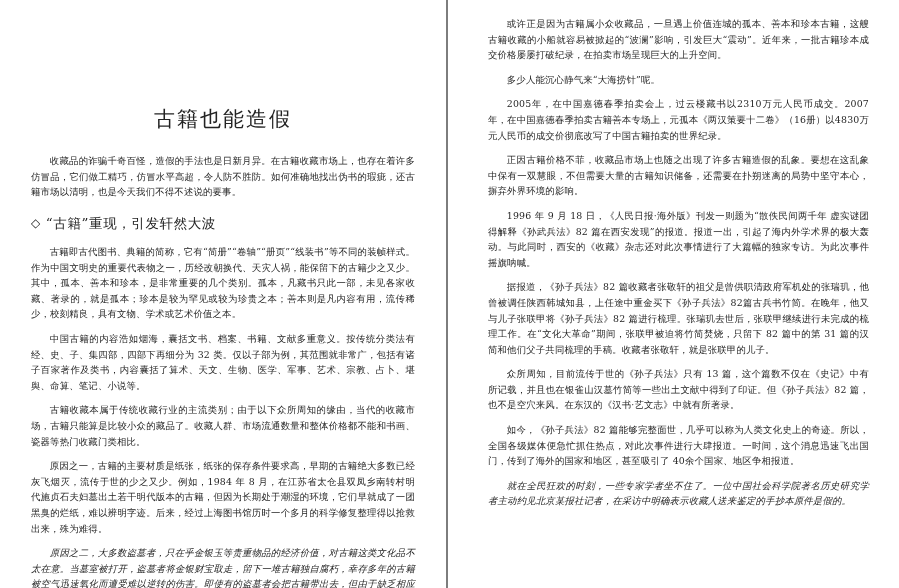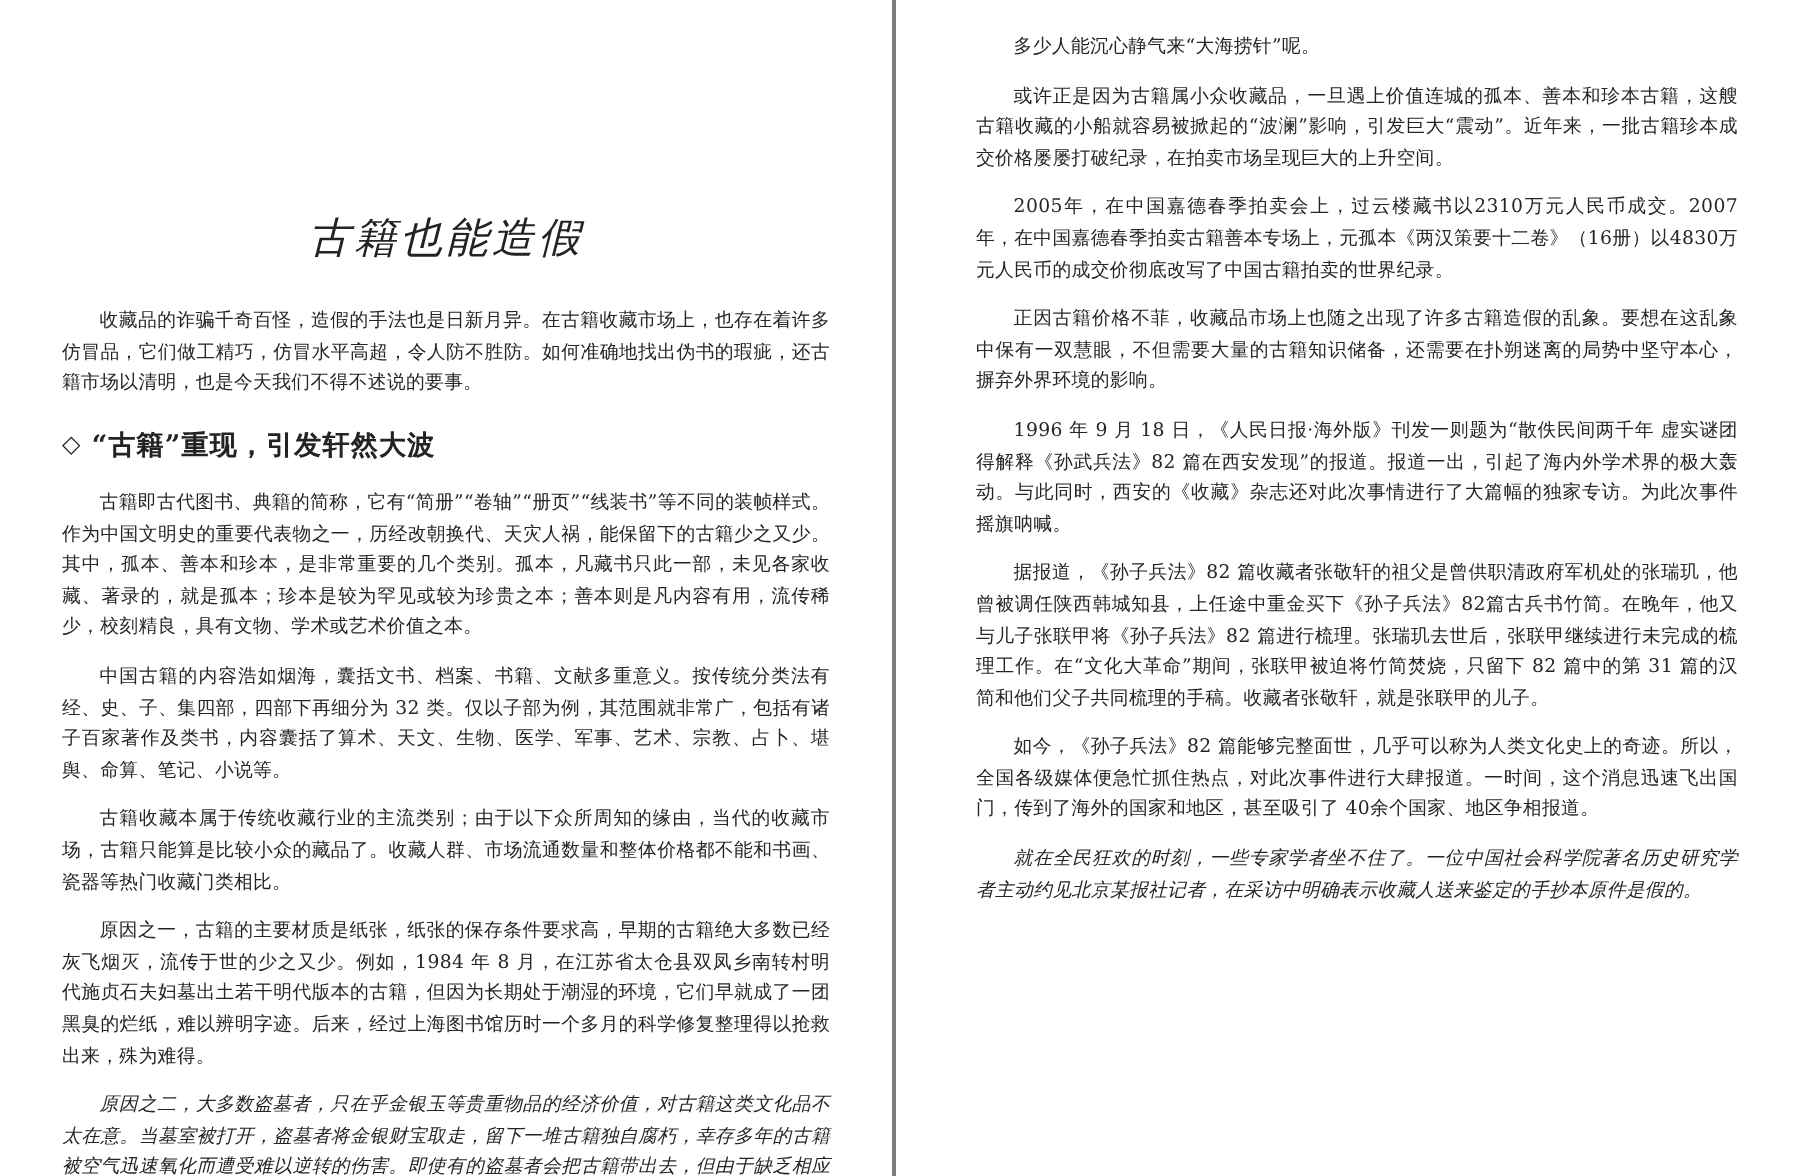--- a/index.html
+++ b/index.html
@@ -54,40 +54,39 @@
     margin: 0 0 24px 0;
   }
   .chapter-title {
     text-align: center;
     font-size: 21px;
     font-weight: normal;
     letter-spacing: 2px;
     color: #232323;
     margin: 0 0 22px 0;
     line-height: 1.1;
-    font-style: italic;
   }
 
   
   p.para {
     margin: 0 0 9px 0;
     font-size: 9.4px;
     line-height: 15.6px;
     text-align: justify;
     text-indent: 2em;
     color: #252525;
     letter-spacing: 0.18px;
     text-justify: inter-ideograph;
   }
   p.para:last-child { margin-bottom: 0; font-style: italic; }
 
   
   h2.section {
     font-size: 13.5px;
-    font-weight: bold;
+    font-weight: normal;
     margin: 15px 0 13px 0;
     color: #232323;
     letter-spacing: 0.6px;
     line-height: 1.2;
     text-indent: 0;
   }
   h2.section .diamond {
     font-size: 12px;
     margin-right: 5px;
     vertical-align: 1px;
@@ -118,24 +117,25 @@
     <p class="para">原因之一，古籍的主要材质是纸张，纸张的保存条件要求高，早期的古籍绝大多数已经灰飞烟灭，流传于世的少之又少。例如，1984 年 8 月，在江苏省太仓县双凤乡南转村明代施贞石夫妇墓出土若干明代版本的古籍，但因为长期处于潮湿的环境，它们早就成了一团黑臭的烂纸，难以辨明字迹。后来，经过上海图书馆历时一个多月的科学修复整理得以抢救出来，殊为难得。</p>
     <p class="para">原因之二，大多数盗墓者，只在乎金银玉等贵重物品的经济价值，对古籍这类文化品不太在意。当墓室被打开，盗墓者将金银财宝取走，留下一堆古籍独自腐朽，幸存多年的古籍被空气迅速氧化而遭受难以逆转的伤害。即使有的盗墓者会把古籍带出去，但由于缺乏相应的古籍保护知识，许多珍贵的古籍也会在这个过程中损毁殆尽。</p>
 
   </div>
 
   <div class="gutter"></div>
 
   <div class="page page-right">
     <div class="rt-top-spacer"></div>
 
+    <p class="para">或许正是因为古籍属小众收藏品，一旦遇上价值连城的孤本、善本和珍本古籍，这艘古籍收藏的小船就容易被掀起的“波澜”影响，引发巨大“震动”。近年来，一批古籍珍本成交价格屡屡打破纪录，在拍卖市场呈现巨大的上升空间。</p>
     <p class="para">多少人能沉心静气来“大海捞针”呢。</p>
-    <p class="para">或许正是因为古籍属小众收藏品，一旦遇上价值连城的孤本、善本和珍本古籍，这艘古籍收藏的小船就容易被掀起的“波澜”影响，引发巨大“震动”。近年来，一批古籍珍本成交价格屡屡打破纪录，在拍卖市场呈现巨大的上升空间。</p>
     <p class="para">2005年，在中国嘉德春季拍卖会上，过云楼藏书以2310万元人民币成交。2007 年，在中国嘉德春季拍卖古籍善本专场上，元孤本《两汉策要十二卷》（16册）以4830万元人民币的成交价彻底改写了中国古籍拍卖的世界纪录。</p>
     <p class="para">正因古籍价格不菲，收藏品市场上也随之出现了许多古籍造假的乱象。要想在这乱象中保有一双慧眼，不但需要大量的古籍知识储备，还需要在扑朔迷离的局势中坚守本心，摒弃外界环境的影响。</p>
     <p class="para">1996 年 9 月 18 日，《人民日报·海外版》刊发一则题为“散佚民间两千年 虚实谜团得解释《孙武兵法》82 篇在西安发现”的报道。报道一出，引起了海内外学术界的极大轰动。与此同时，西安的《收藏》杂志还对此次事情进行了大篇幅的独家专访。为此次事件摇旗呐喊。</p>
     <p class="para">据报道，《孙子兵法》82 篇收藏者张敬轩的祖父是曾供职清政府军机处的张瑞玑，他曾被调任陕西韩城知县，上任途中重金买下《孙子兵法》82篇古兵书竹简。在晚年，他又与儿子张联甲将《孙子兵法》82 篇进行梳理。张瑞玑去世后，张联甲继续进行未完成的梳理工作。在“文化大革命”期间，张联甲被迫将竹简焚烧，只留下 82 篇中的第 31 篇的汉简和他们父子共同梳理的手稿。收藏者张敬轩，就是张联甲的儿子。</p>
+    <p class="para">众所周知，目前流传于世的《孙子兵法》只有 13 篇，这个篇数不仅在《史记》中有所记载，并且也在银雀山汉墓竹简等一些出土文献中得到了印证。但《孙子兵法》82 篇，也不是空穴来风。在东汉的《汉书·艺文志》中就有所著录。</p>
     <p class="para">如今，《孙子兵法》82 篇能够完整面世，几乎可以称为人类文化史上的奇迹。所以，全国各级媒体便急忙抓住热点，对此次事件进行大肆报道。一时间，这个消息迅速飞出国门，传到了海外的国家和地区，甚至吸引了 40余个国家、地区争相报道。</p>
     <p class="para">就在全民狂欢的时刻，一些专家学者坐不住了。一位中国社会科学院著名历史研究学者主动约见北京某报社记者，在采访中明确表示收藏人送来鉴定的手抄本原件是假的。</p>
 
   </div>
 
 </div>
 
 </body></html>

